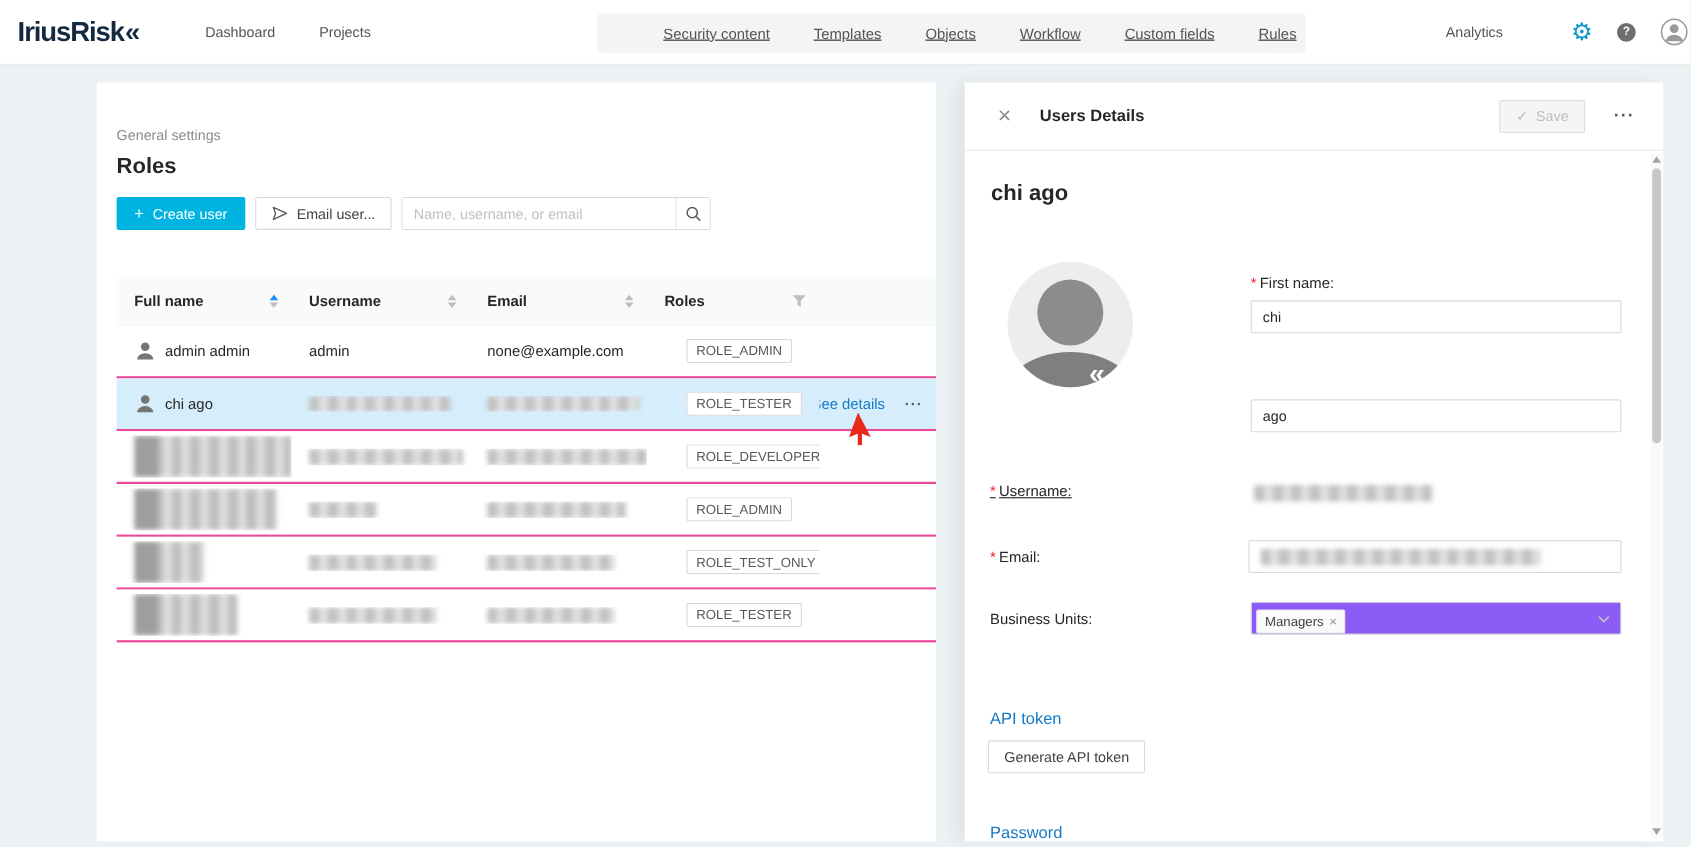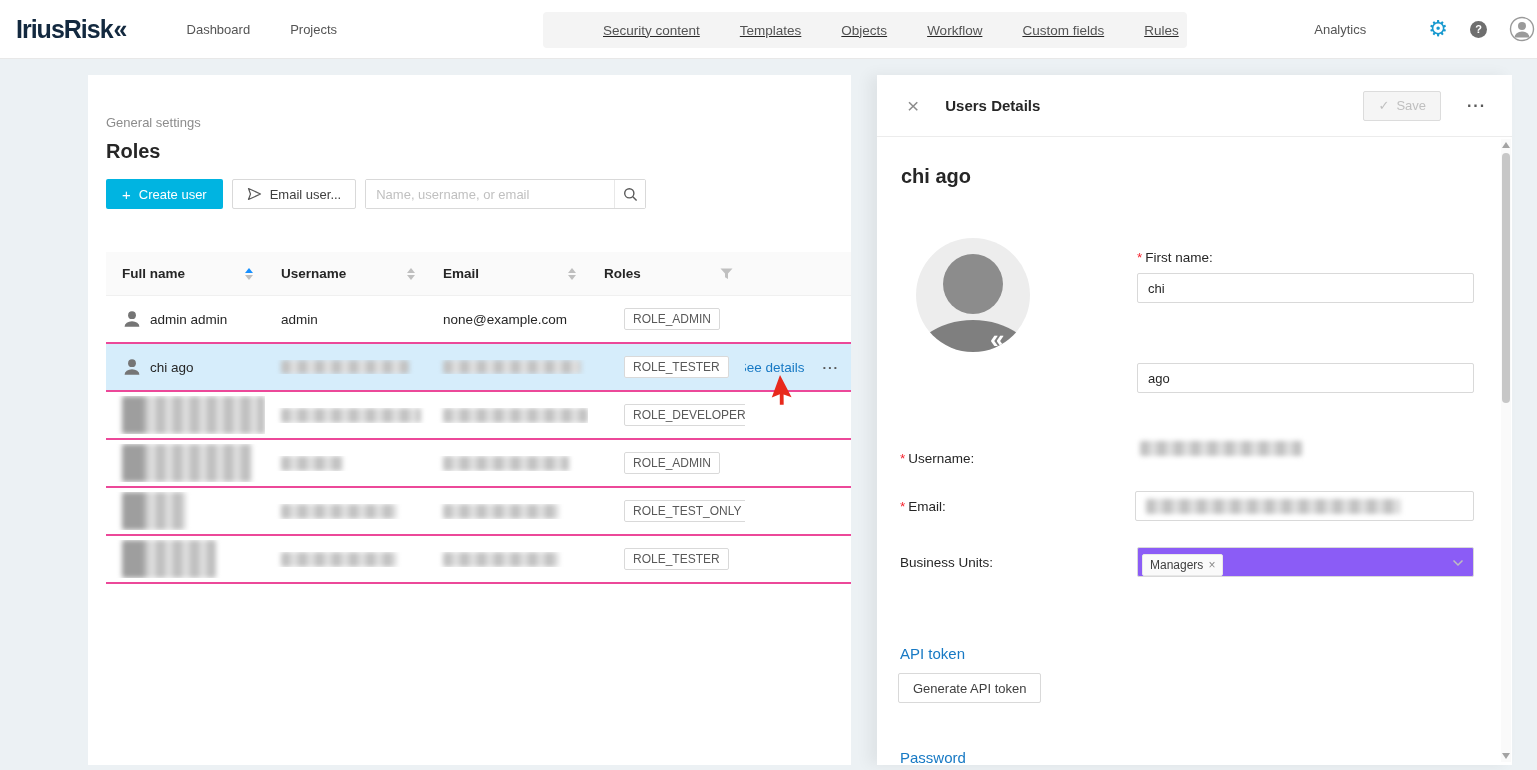--- a/index.html
+++ b/index.html
@@ -86,21 +86,21 @@
   .big-avatar .collapse { position:absolute; left:74px; top:86px; color:#fff; font-size:26px; font-weight:bold; z-index:2; }
 
   .f-label { position:absolute; font-size:13.5px; color:#262626; white-space:nowrap; }
   .req { color:#f5222d; margin-right:3px; }
   .f-input { position:absolute; width:337px; height:30px; border:1px solid #d9d9d9; border-radius:2px;
              font-size:13px; padding:0 10px; font-family:inherit; color:#262626; outline:none; background:#fff; }
   .lbl-first { left:260px; top:113px; }
   .in-first  { left:260px; top:136px; }
   .lbl-last  { left:260px; top:201px;margin-top:32px; }
   .in-last   { left:260px; top:226px; }
-  .lbl-username { left:23px; top:314px; }
+  .lbl-username { left:23px; top:302px;text-decoration:underline; }
   .username-redact { position:absolute; left:263px; top:304px; width:162px; height:15px; }
   .lbl-email { left:23px; top:362px; }
   .email-box { left:258px; top:354px; width:339px; display:flex; align-items:center; cursor:text; }
   .email-redact { width:255px; height:15px; }
   .lbl-bu { left:23px; top:418px; }
   .bu-select { position:absolute; left:260px; top:410px; width:337px; height:30px; border:1px solid #d9d9d9;
                border-radius:2px; display:flex; align-items:flex-end; padding:0 26px 0 4px; background:#8b5cf6; cursor:pointer; }
   .bu-tag { display:flex; align-items:center; gap:5px; background:#fafafa; border:1px solid #e8e8e8;
             border-radius:2px; font-size:12px; color:#404040; padding:3px 7px; }
   .bu-tag .x { color:#8c8c8c; font-size:12px; cursor:pointer; line-height:1; }

